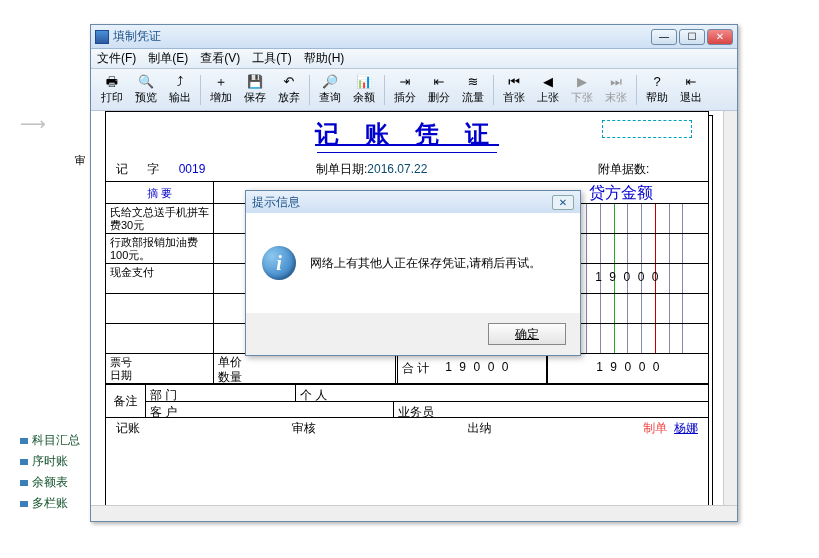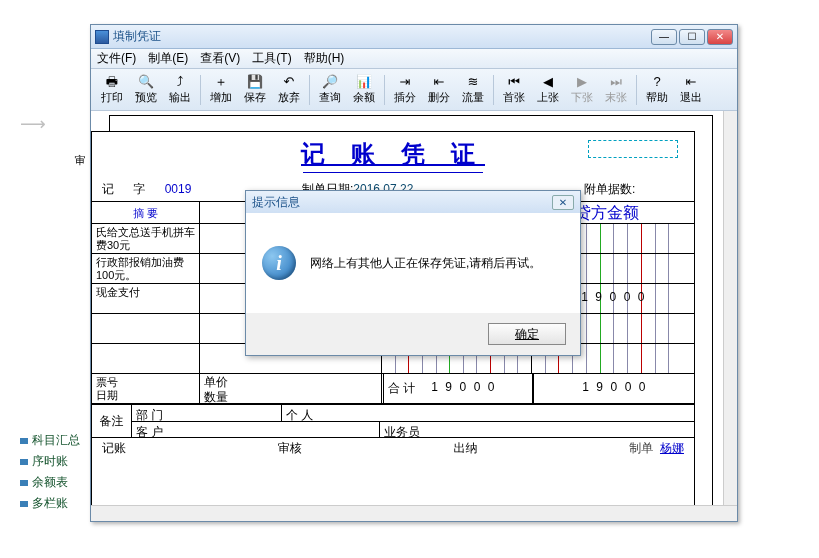--- a/index.html
+++ b/index.html
@@ -127,26 +127,25 @@
   .page-shadow {
     position: absolute;
     top: 4px; left: 18px;
     width: 604px;
     height: 415px;
     border: 1px solid #000;
     background: #fff;
   }
   .page {
     position: absolute;
-    top: 0; left: 0;
+    top: 0; left: 14px;
     width: 604px;
     height: 415px;
     border: 1px solid #000;
     background: #fff;
-    margin-top: 20px;
   }
   .doc-title {
     text-align: center;
     color: #0000cc;
     font-size: 24px;
     letter-spacing: 10px;
     text-decoration: underline;
     padding-top: 6px;
     font-weight: bold;
     font-family: "SimSun", serif;
@@ -240,21 +239,21 @@
   .bottom-table .c {
     padding: 2px 4px;
     border-right: 1px solid #000;
   }
   .footer-row {
     display: flex;
     justify-content: space-between;
     font-size: 12px;
     padding: 2px 10px 0;
   }
-  .footer-row span.blue { color: #404040; }
+  .footer-row span.blue { color: #ef4444; }
   .footer-row span.name { color: #0000cc; text-decoration: underline; }
 
   .sb-bot {
     position: absolute;
     left: 0; right: 0; bottom: 0;
     height: 16px;
     background: #efefef;
     border-top: 1px solid #ccc;
   }
   .sb-right {

